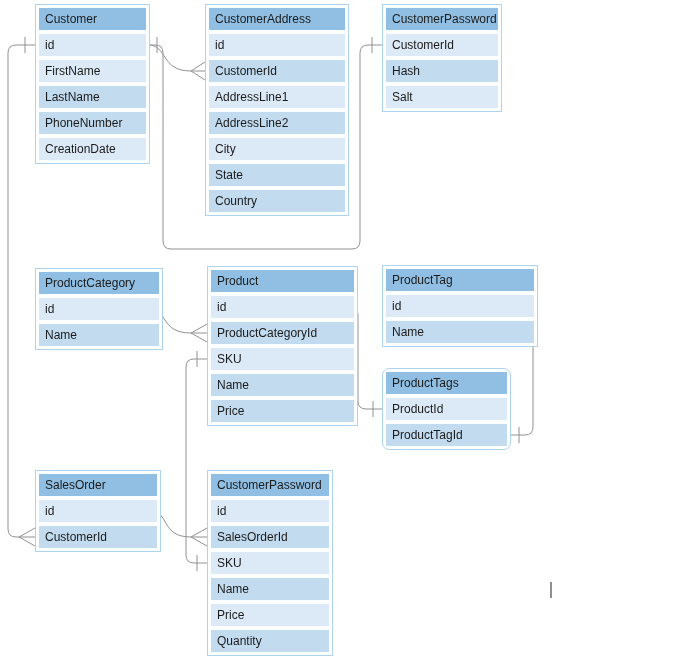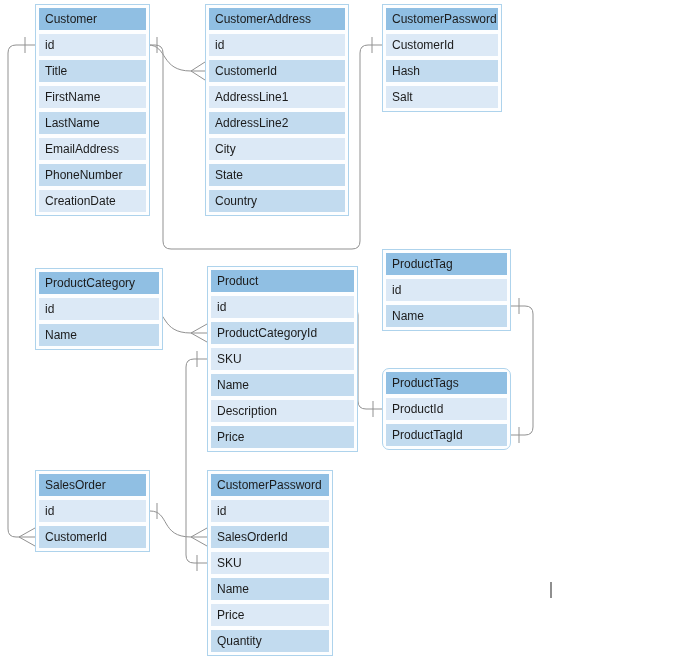--- a/index.html
+++ b/index.html
@@ -90,24 +90,22 @@
     <g>
       <path d="M150,511 C170,511 160,537 191,537"></path>
       <path d="M157,503 V519"></path>
       <path d="M191,537 L207,528 M191,537 L207,537 M191,537 L207,546"></path>
     </g>
   </svg>
 
   <div class="entity" style="left: 35px; top: 4px; width: 115px;">
       <div class="row header">Customer</div>
       <div class="row">id</div>
-      <div class="row alt">Title</div>
       <div class="row">FirstName</div>
       <div class="row alt">LastName</div>
-      <div class="row">EmailAddress</div>
       <div class="row alt">PhoneNumber</div>
       <div class="row">CreationDate</div>
     </div>
     <div class="entity" style="left: 205px; top: 4px; width: 144px;">
       <div class="row header">CustomerAddress</div>
       <div class="row">id</div>
       <div class="row alt">CustomerId</div>
       <div class="row">AddressLine1</div>
       <div class="row alt">AddressLine2</div>
       <div class="row">City</div>
@@ -124,34 +122,33 @@
       <div class="row header">ProductCategory</div>
       <div class="row">id</div>
       <div class="row alt">Name</div>
     </div>
     <div class="entity" style="left: 207px; top: 266px; width: 151px;">
       <div class="row header">Product</div>
       <div class="row">id</div>
       <div class="row alt">ProductCategoryId</div>
       <div class="row">SKU</div>
       <div class="row alt">Name</div>
-      <div class="row">Description</div>
       <div class="row alt">Price</div>
     </div>
-    <div class="entity" style="left: 382px; top: 249px; width: 129px;">
+    <div class="entity" style="left: 382px; top: 265px; width: 156px;">
       <div class="row header">ProductTag</div>
       <div class="row">id</div>
       <div class="row alt">Name</div>
     </div>
     <div class="entity" style="left: 382px; top: 368px; width: 129px; border-radius: 7px;">
       <div class="row header">ProductTags</div>
       <div class="row">ProductId</div>
       <div class="row alt">ProductTagId</div>
     </div>
-    <div class="entity" style="left: 35px; top: 470px; width: 115px;">
+    <div class="entity" style="left: 35px; top: 470px; width: 126px;">
       <div class="row header">SalesOrder</div>
       <div class="row">id</div>
       <div class="row alt">CustomerId</div>
     </div>
     <div class="entity" style="left: 207px; top: 470px; width: 126px;">
       <div class="row header">CustomerPassword</div>
       <div class="row">id</div>
       <div class="row alt">SalesOrderId</div>
       <div class="row">SKU</div>
       <div class="row alt">Name</div>

